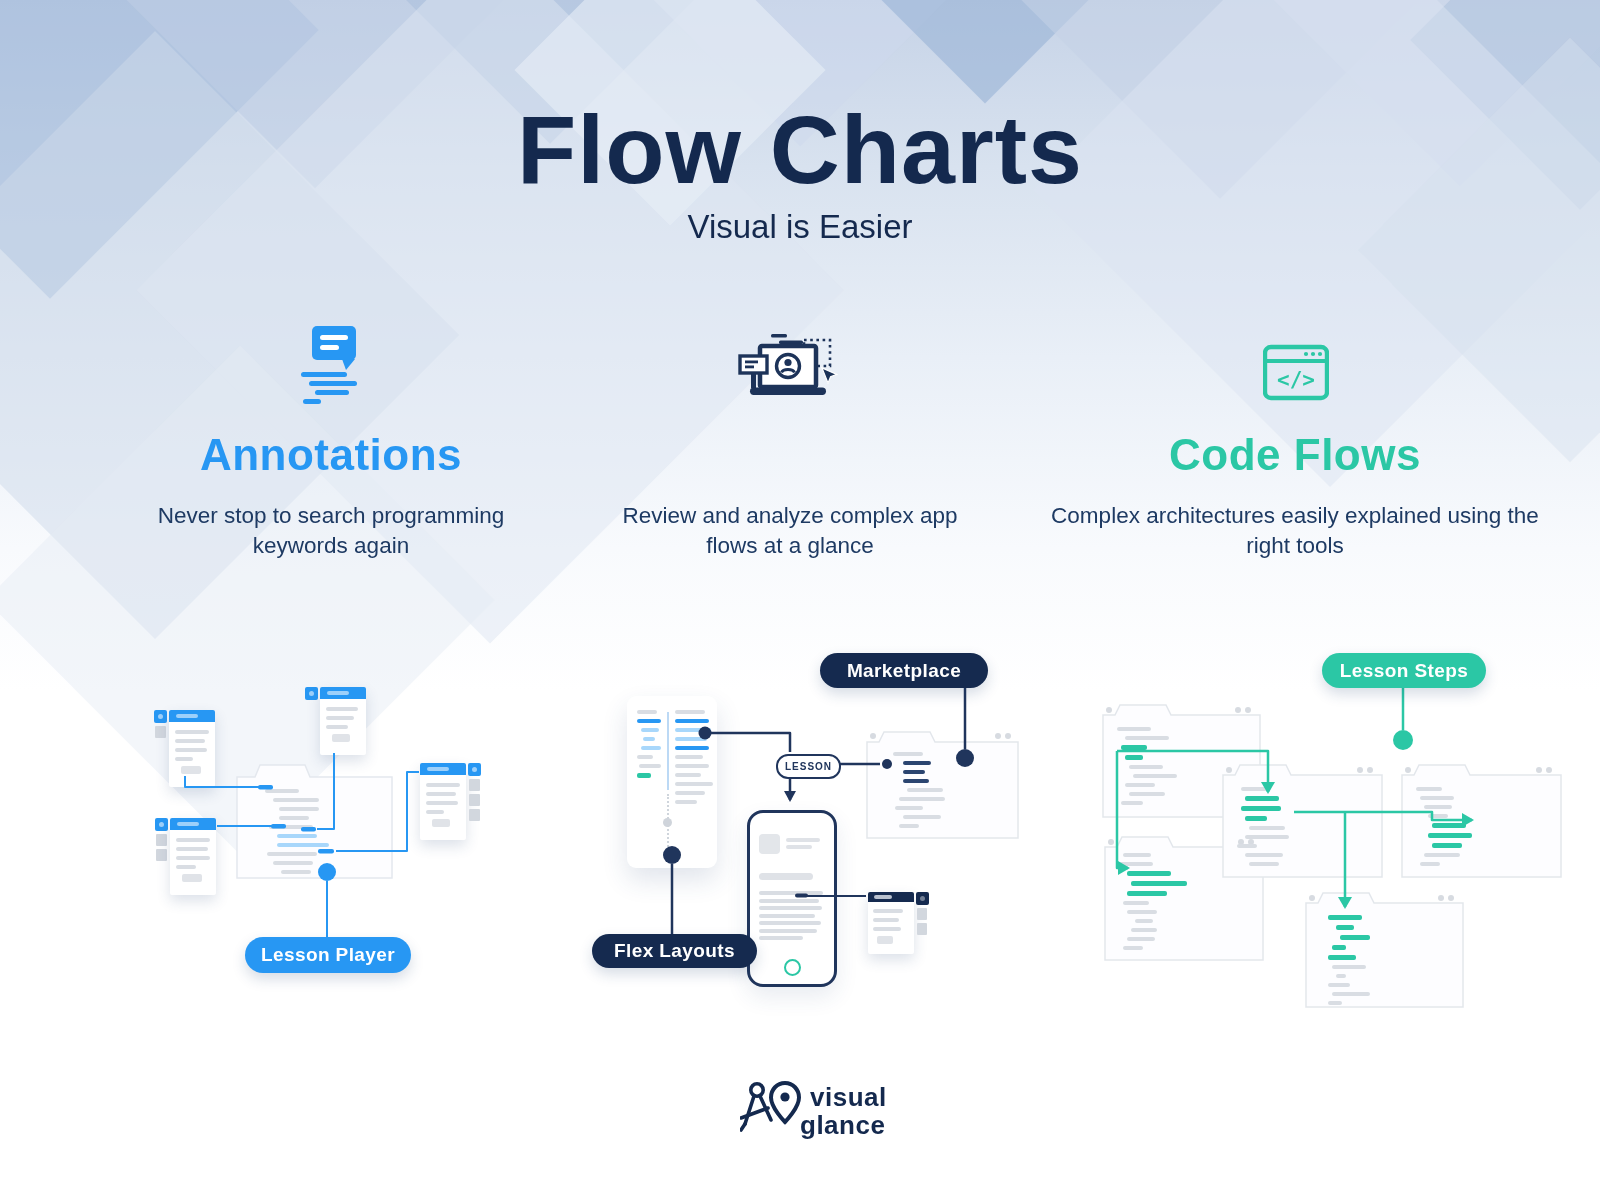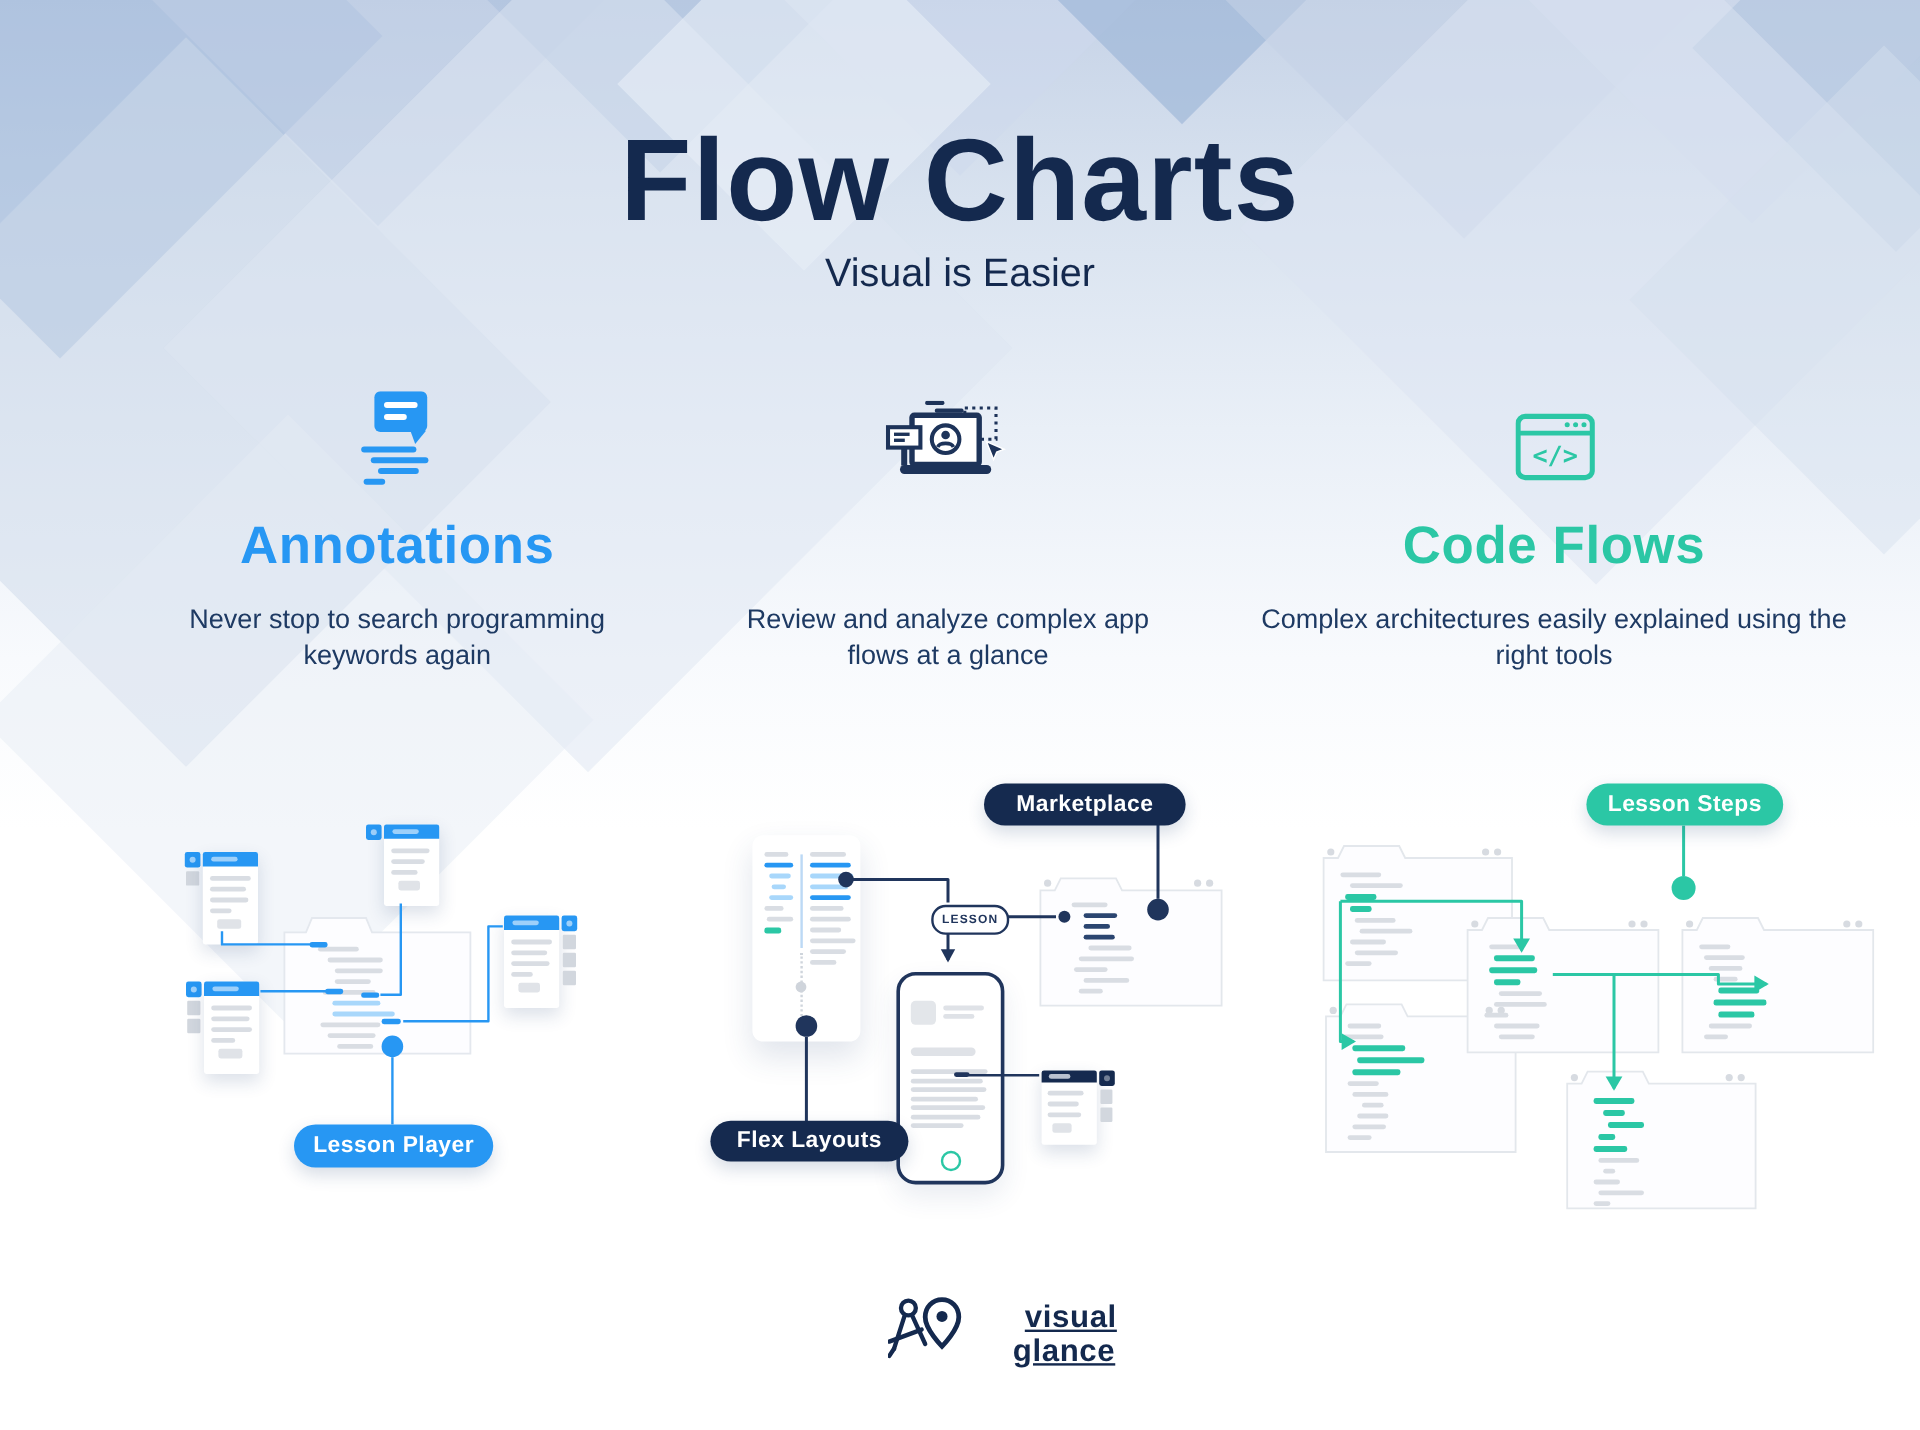--- a/index.html
+++ b/index.html
@@ -463,18 +463,18 @@
     <g stroke="#14294e" fill="none" stroke-width="3.6" stroke-linecap="round">
       <circle cx="17" cy="10" r="6.2"></circle>
       <path d="M14,16 L5,44"></path>
       <path d="M20,16 L31,40"></path>
       <path d="M1,38 L28,28"></path>
       <path d="M5,44 L1,50"></path>
     </g>
     <path d="M45,3 C37,3 31,9.5 31,17.5 C31,28 45,42 45,42 C45,42 59,28 59,17.5 C59,9.5 53,3 45,3 Z" fill="#ffffff" stroke="#14294e" stroke-width="4"></path>
     <circle cx="45" cy="17" r="4.6" fill="#14294e"></circle>
   </svg>
-  <div class="brand-text" style="left:844px;top:1084px;text-decoration:underline;">
+  <div class="brand-text" style="left:800px;top:1084px;">
     <div style="margin-left:10px;">visual</div>
     <div>glance</div>
   </div>
 
 </div>
 
 </body></html>

